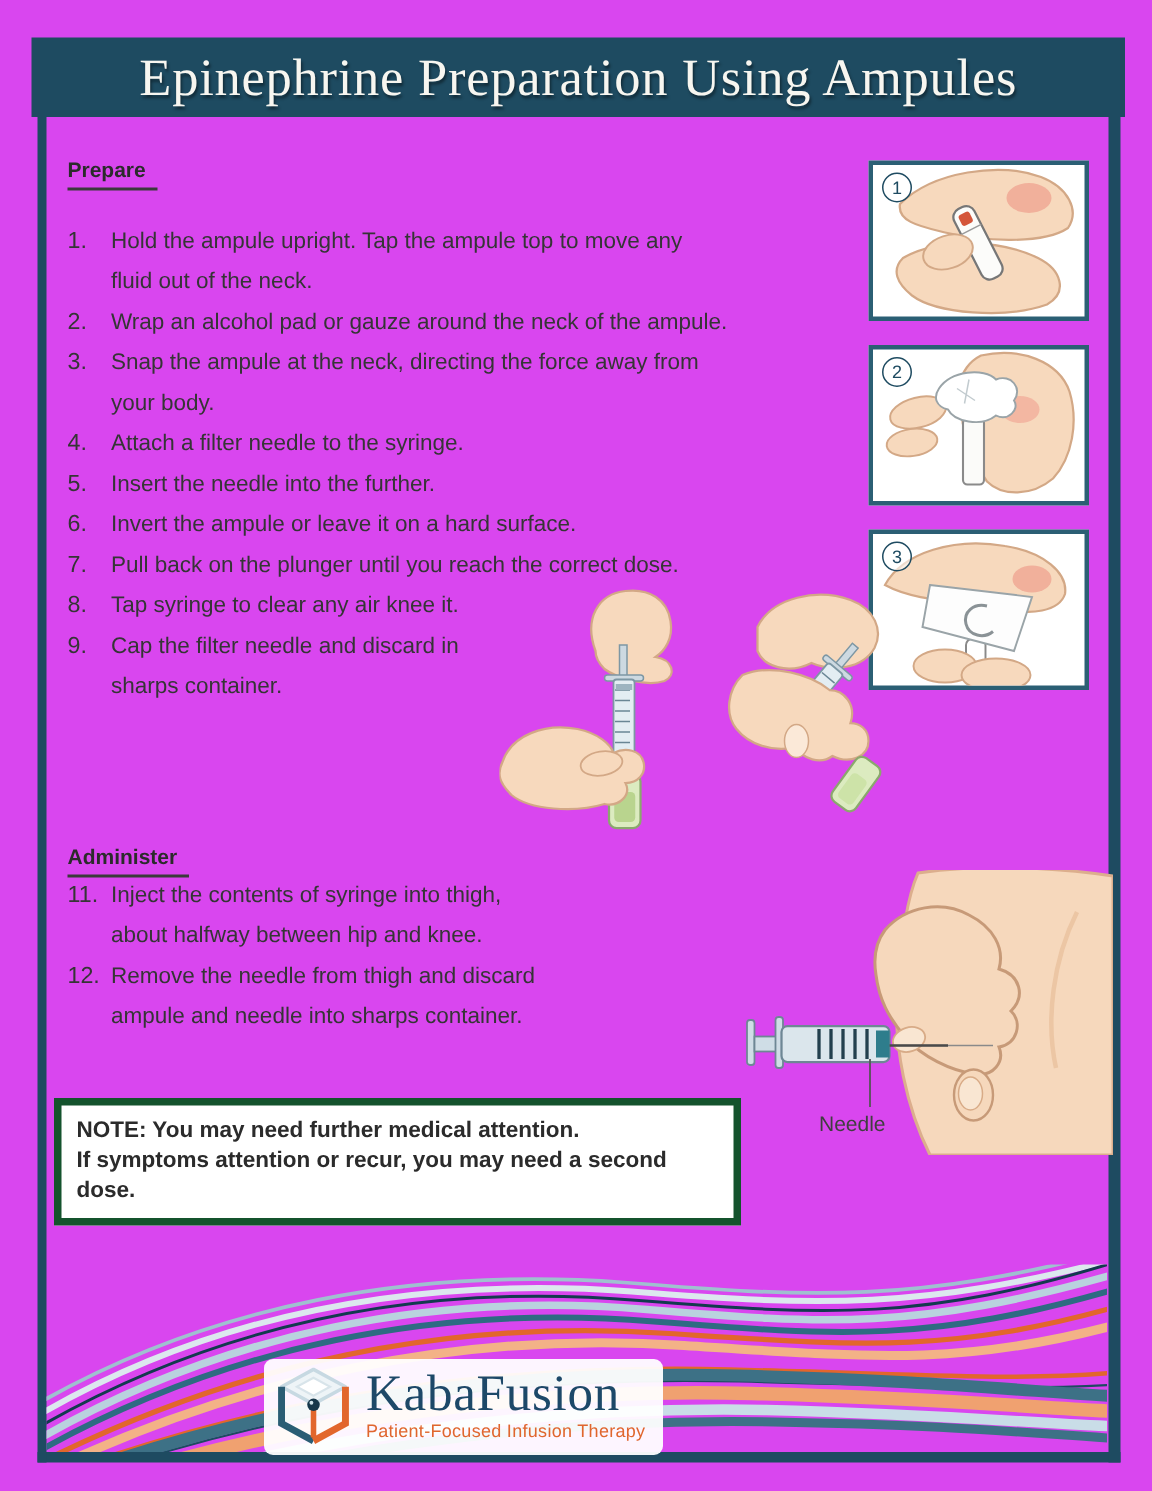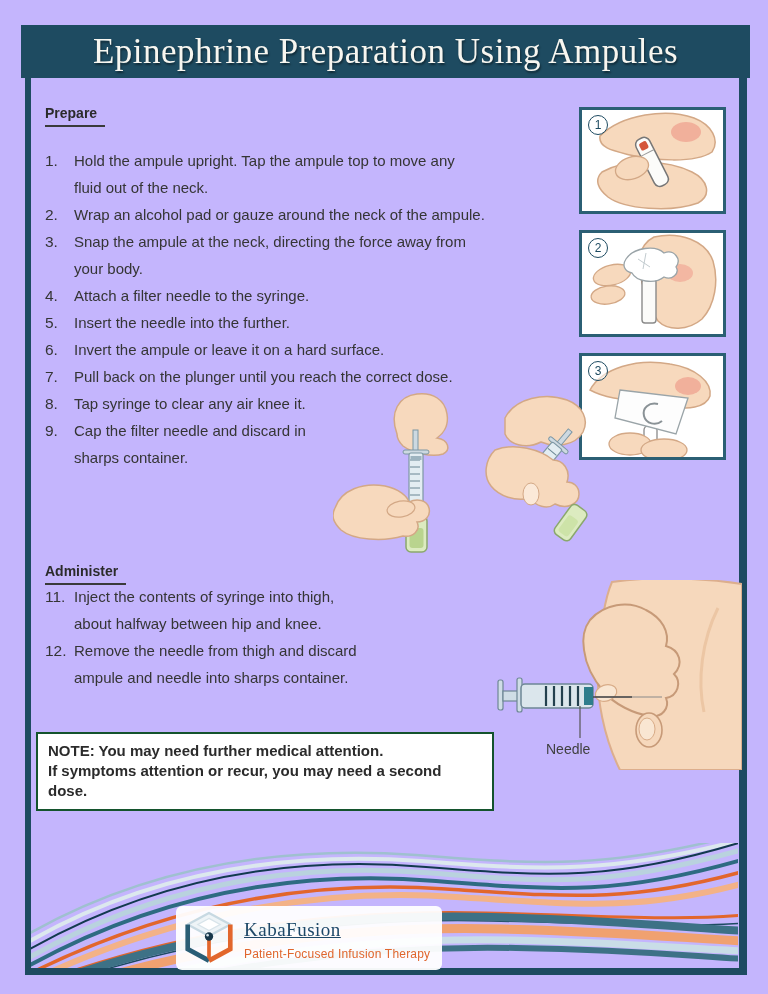--- a/index.html
+++ b/index.html
@@ -1,18 +1,18 @@
 <!DOCTYPE html>
 <html><head>
 <meta charset="utf-8">
 <style>
   * { margin:0; padding:0; box-sizing:border-box; }
   html,body { background:#ffffff; }
   body { font-family:"Liberation Sans", sans-serif; }
-  .page { position:relative; width:768px; height:994px; margin:0 auto; background:#c4b5fd; overflow:hidden; }
+  .page { position:relative; width:768px; height:994px; margin:0 auto; background:#d946ef; overflow:hidden; }
 
   
   .frame { position:absolute; left:25px; top:30px; width:722px; height:945px;
            border-left:6px solid #1e4b61; border-right:8px solid #1e4b61; border-bottom:7px solid #1e4b61; }
   .banner { position:absolute; left:21px; top:25px; width:729px; height:53px; background:#1e4b61;
             display:flex; align-items:center; justify-content:center; }
   .banner h1 { font-family:"Liberation Serif", serif; font-weight:normal; font-size:35px; color:#f7f6f0;
                letter-spacing:.5px; text-shadow:1px 2px 2px rgba(0,0,0,.45); white-space:nowrap; }
 
   
@@ -30,32 +30,32 @@
   li.step .txt { font-size:15px; color:#353535; line-height:27px; white-space:pre-line; }
 
   
   .step-box { position:absolute; left:579px; width:147px; height:107px; border:3px solid #2b5f74; background:#fff; }
   #step-box-1 { top:107px; } #step-box-2 { top:230px; } #step-box-3 { top:353px; }
   .step-box .circ { position:absolute; left:6px; top:5px; width:20px; height:20px; border:1.6px solid #1e4b61;
                     border-radius:50%; font-size:12px; color:#1e4b61; display:flex; align-items:center; justify-content:center; z-index:2; background:rgba(255,255,255,.6); }
   .step-box svg { position:absolute; left:0; top:0; }
 
   
-  .note-box { position:absolute; left:36px; top:732px; width:458px; border:2px solid #14532d; padding:7px 10px 8px 10px; background:#fff; }
+  .note-box { position:absolute; left:36px; top:732px; width:458px; border:5px solid #14532d; padding:7px 10px 8px 10px; background:#fff; }
   .note-box div { font-size:15px; font-weight:bold; color:#2b2b2b; line-height:20px; }
 
   
   #hands-illustration { position:absolute; left:333px; top:390px; }
   #injection-illustration { position:absolute; left:494px; top:580px; }
 
   
   #wave-decoration { position:absolute; left:31px; top:843px; }
   .logo { position:absolute; left:176px; top:906px; display:flex; align-items:center; gap:10px;
           background:rgba(255,255,255,.95); padding:3px 12px 5px 8px; border-radius:6px; z-index:3; }
-  .logo-text .name { font-family:"Liberation Serif", serif; font-size:19px; color:#1d4868; letter-spacing:.5px; line-height:32px;text-decoration:underline; }
+  .logo-text .name { font-family:"Liberation Serif", serif; font-size:34px; color:#1d4868; letter-spacing:.5px; line-height:32px; }
   .logo-text .tagline { font-size:12px; color:#e0662e; letter-spacing:.2px; margin-top:1px; }
 </style>
 </head>
 <body>
 
 <div class="page">
 
   <div class="frame"></div>
 
   <div class="banner">

